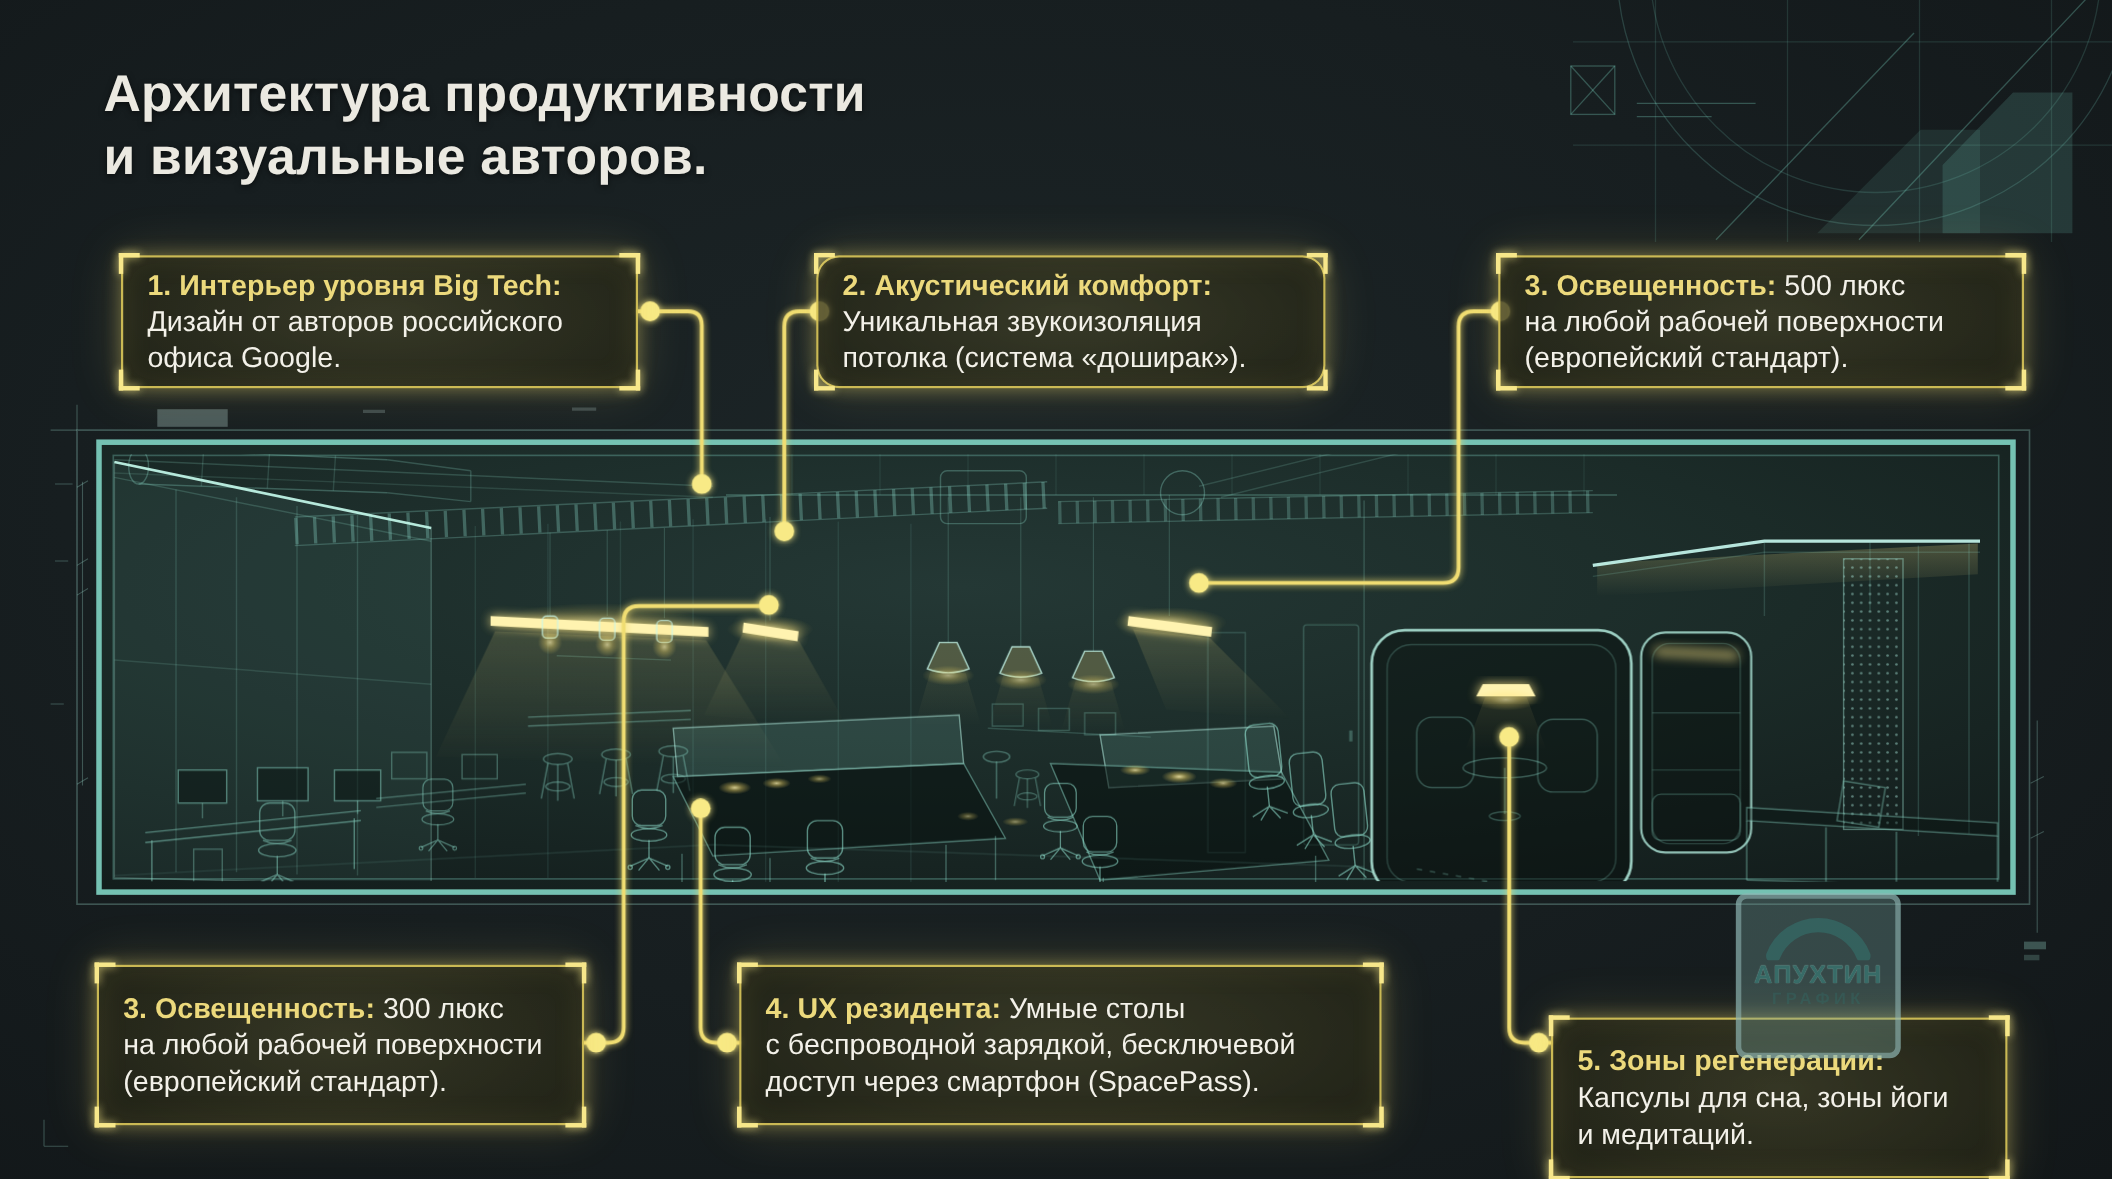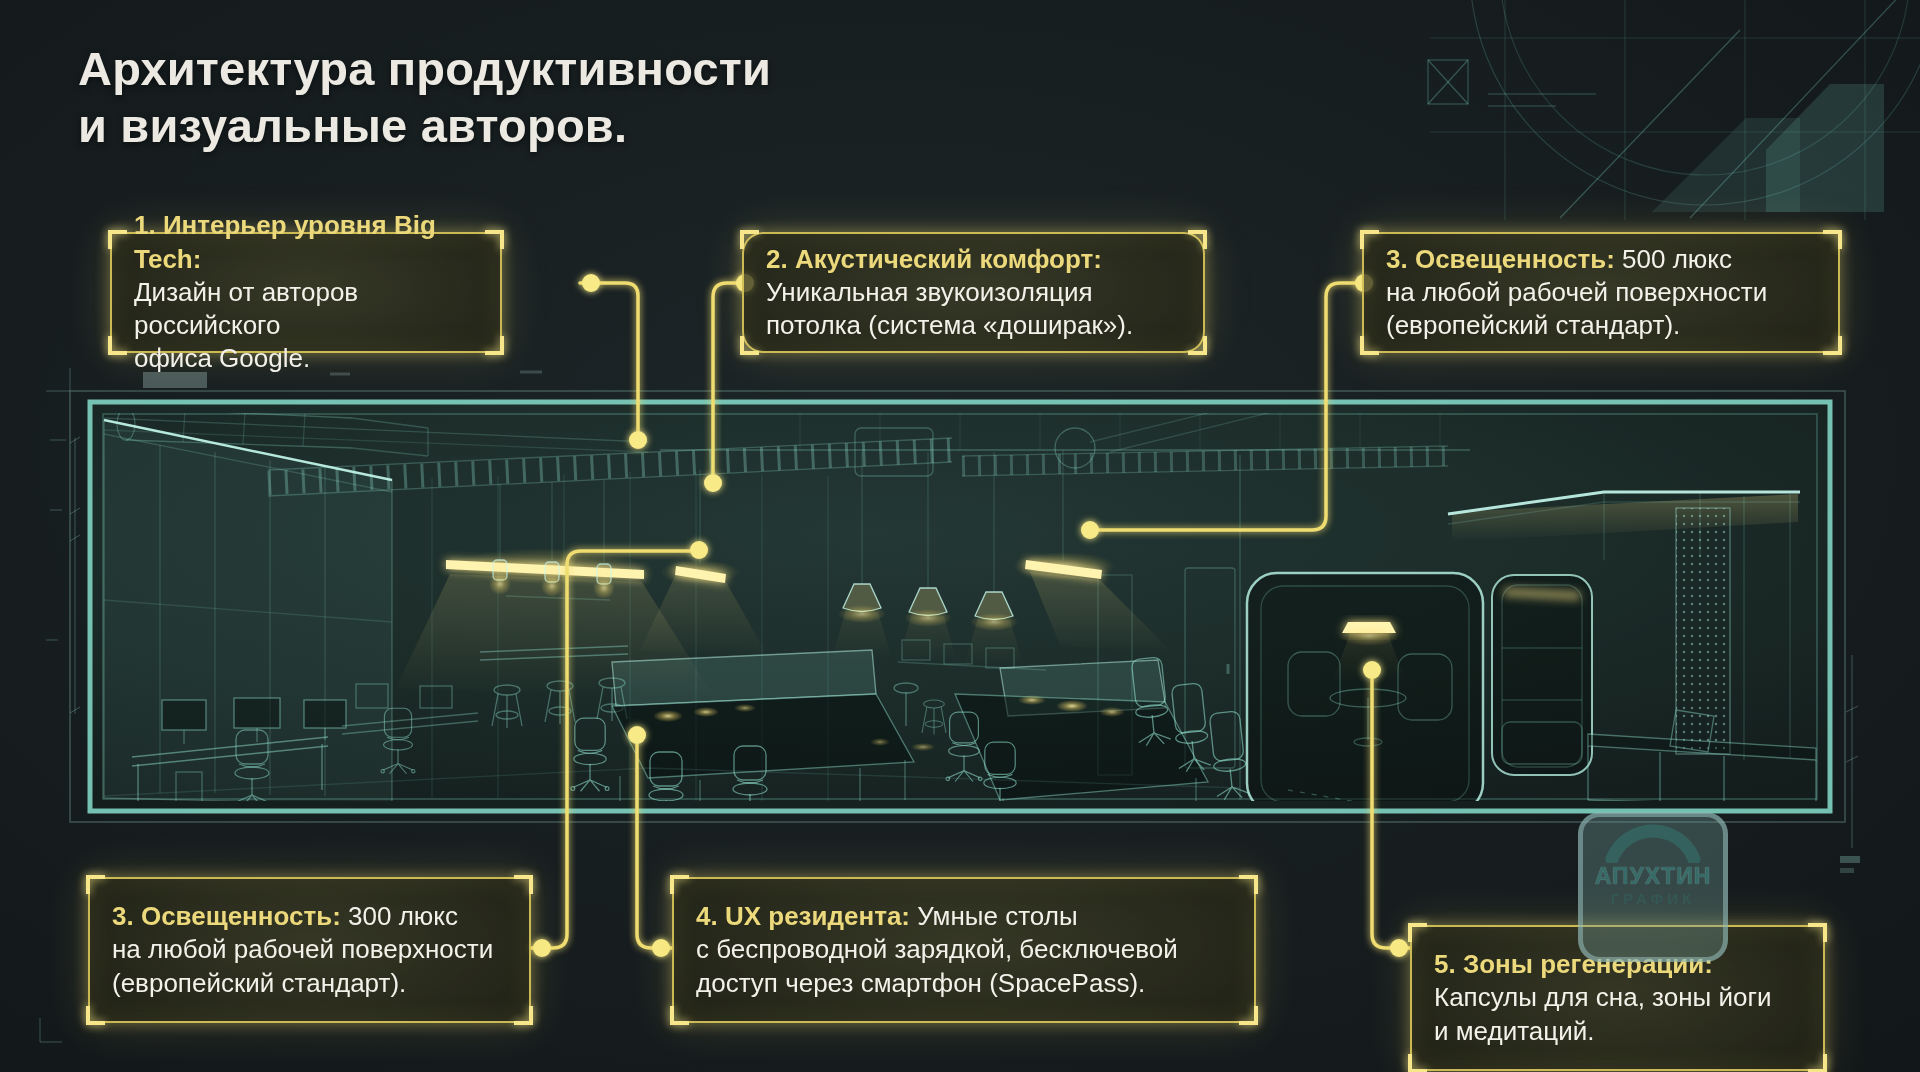--- a/index.html
+++ b/index.html
@@ -11,51 +11,52 @@
     --background:#161d1f;
   }
   html,body{margin:0;padding:0;background:#0e1314;}
   .stage{
     position:relative;width:1920px;height:1072px;overflow:hidden;
     background:radial-gradient(1500px 860px at 46% 42%, #1c2527 0%, #171e20 55%, #121719 100%);
     font-family:"Liberation Sans", sans-serif;
   }
   svg.scene{position:absolute;left:0;top:0;z-index:1;}
   .page-title{
-    position:absolute;left:78px;top:40px;z-index:4;margin:0;
+    position:absolute;left:78px;top:40px;z-index:4;margin:16px;
     font-size:47px;line-height:1.22;font-weight:700;color:#ebe9e1;
     letter-spacing:.2px;text-shadow:0 2px 6px rgba(0,0,0,.55);
   }
   .page-title span{display:block;}
   .callout{
     position:absolute;z-index:4;box-sizing:border-box;
     border:2px solid rgba(233,212,95,.85);border-radius:2px;
     background:radial-gradient(95% 130% at 50% 45%, rgba(76,74,42,.60) 0%, rgba(34,35,21,.80) 68%, rgba(22,24,14,.85) 100%);
     box-shadow:0 0 16px rgba(240,220,110,.40),0 0 48px rgba(240,220,110,.16),inset 0 0 28px rgba(240,220,110,.10);
     display:flex;align-items:center;padding:10px 22px;
   }
   .callout p{margin:0;font-size:26px;line-height:1.28;font-weight:500;color:var(--text-primary);}
   .callout .head{font-weight:700;color:var(--heading-yellow);}
   .callout .body{white-space:pre-line;}
   .corner{position:absolute;width:15px;height:15px;filter:drop-shadow(0 0 4px rgba(250,235,140,.8));}
   .corner.tl{top:-4px;left:-4px;border-top:4px solid #f7e78a;border-left:4px solid #f7e78a;}
   .corner.tr{top:-4px;right:-4px;border-top:4px solid #f7e78a;border-right:4px solid #f7e78a;}
   .corner.bl{bottom:-4px;left:-4px;border-bottom:4px solid #f7e78a;border-left:4px solid #f7e78a;}
   .corner.br{bottom:-4px;right:-4px;border-bottom:4px solid #f7e78a;border-right:4px solid #f7e78a;}
-  #c1{left:110px;top:232px;width:392px;height:121px;}
+  #c1{left:110px;top:232px;width:470px;height:121px;}
   #c2{left:742px;top:232px;width:463px;height:121px;border-radius:21px;}
   #c3{left:1362px;top:232px;width:478px;height:121px;}
   #c4{left:88px;top:877px;width:443px;height:146px;}
   #c5{left:672px;top:877px;width:584px;height:146px;}
   #c6{left:1410px;top:877px;width:415px;height:146px;margin-top:48px;}
   .watermark{
     position:absolute;z-index:6;left:1578px;top:812px;width:150px;height:150px;box-sizing:border-box;
-    border:5px solid rgba(150,190,186,.55);border-radius:22px;
+    border:5px solid rgba(150,190,186,.55);border-radius:10px;
     background:rgba(116,161,156,.34);
     display:flex;flex-direction:column;align-items:center;justify-content:flex-start;
+    padding-top:10px;
   }
   .watermark .wm-name{font-size:23px;font-weight:700;letter-spacing:1px;color:rgba(52,104,100,.95);
     text-shadow:0 0 1px rgba(190,235,228,.6);}
   .watermark .wm-sub{font-size:15px;font-weight:700;letter-spacing:4px;color:rgba(52,104,100,.45);}
 </style>
 </head>
 <body>
 
 <div class="stage">
 

